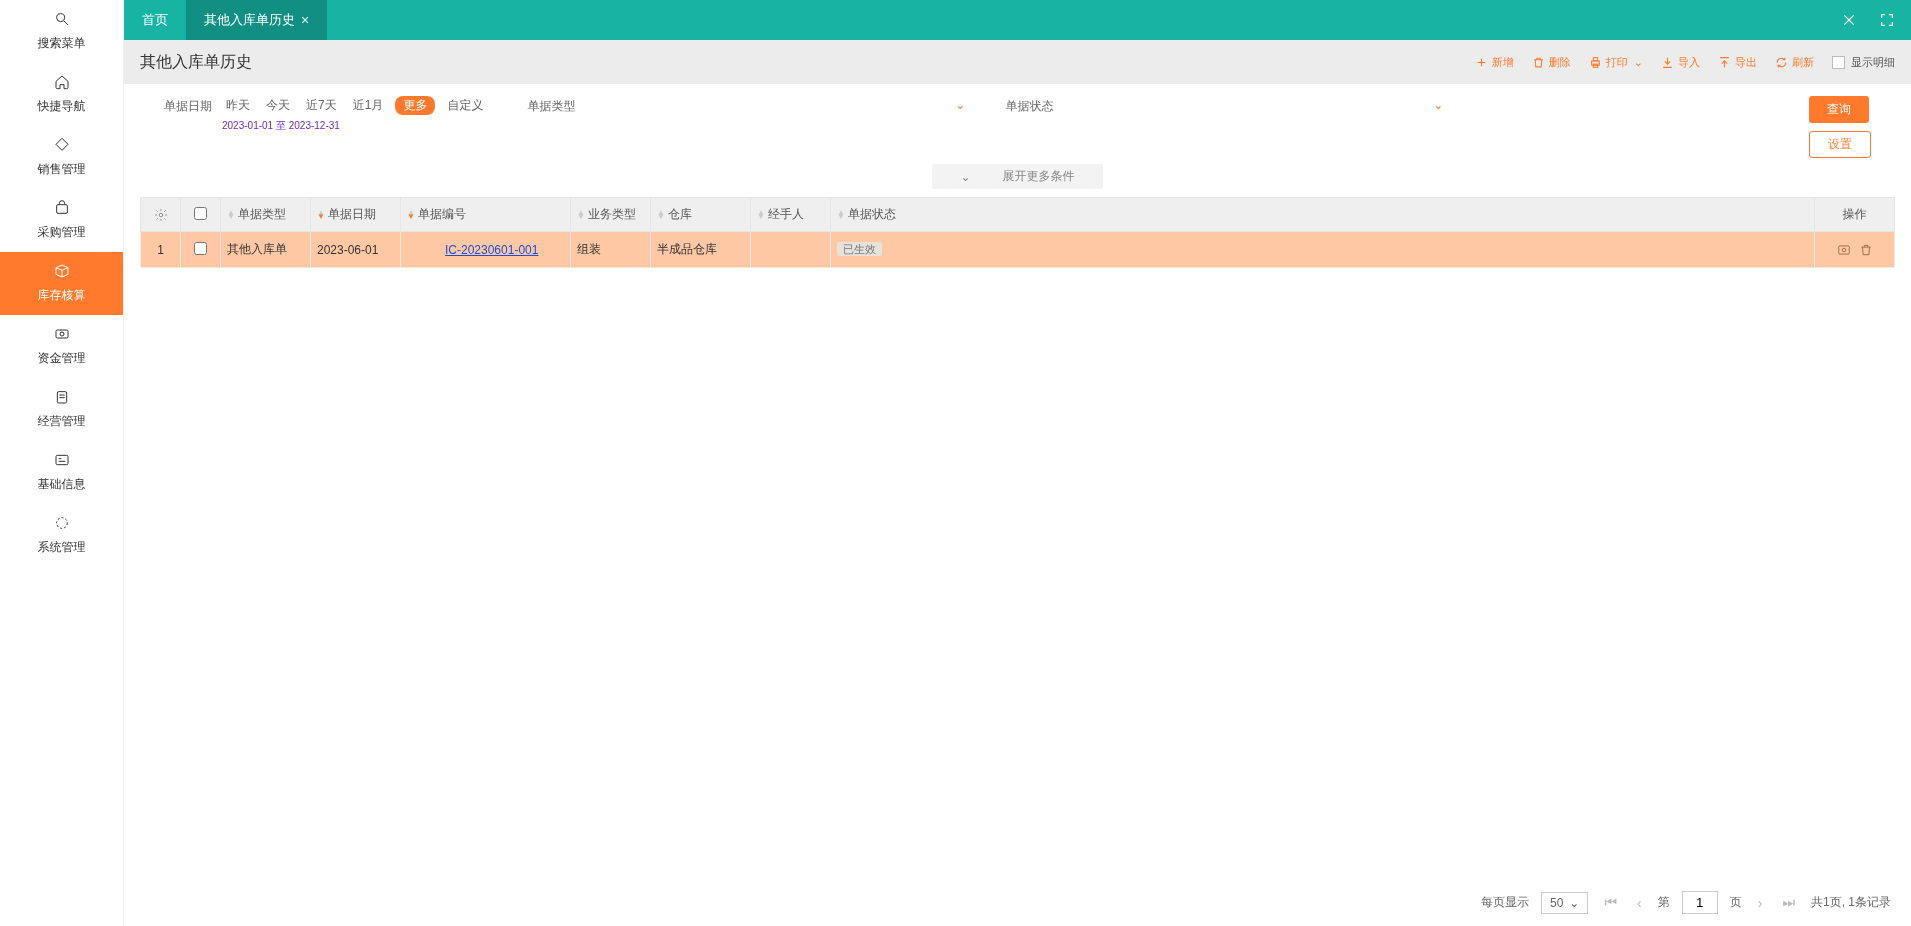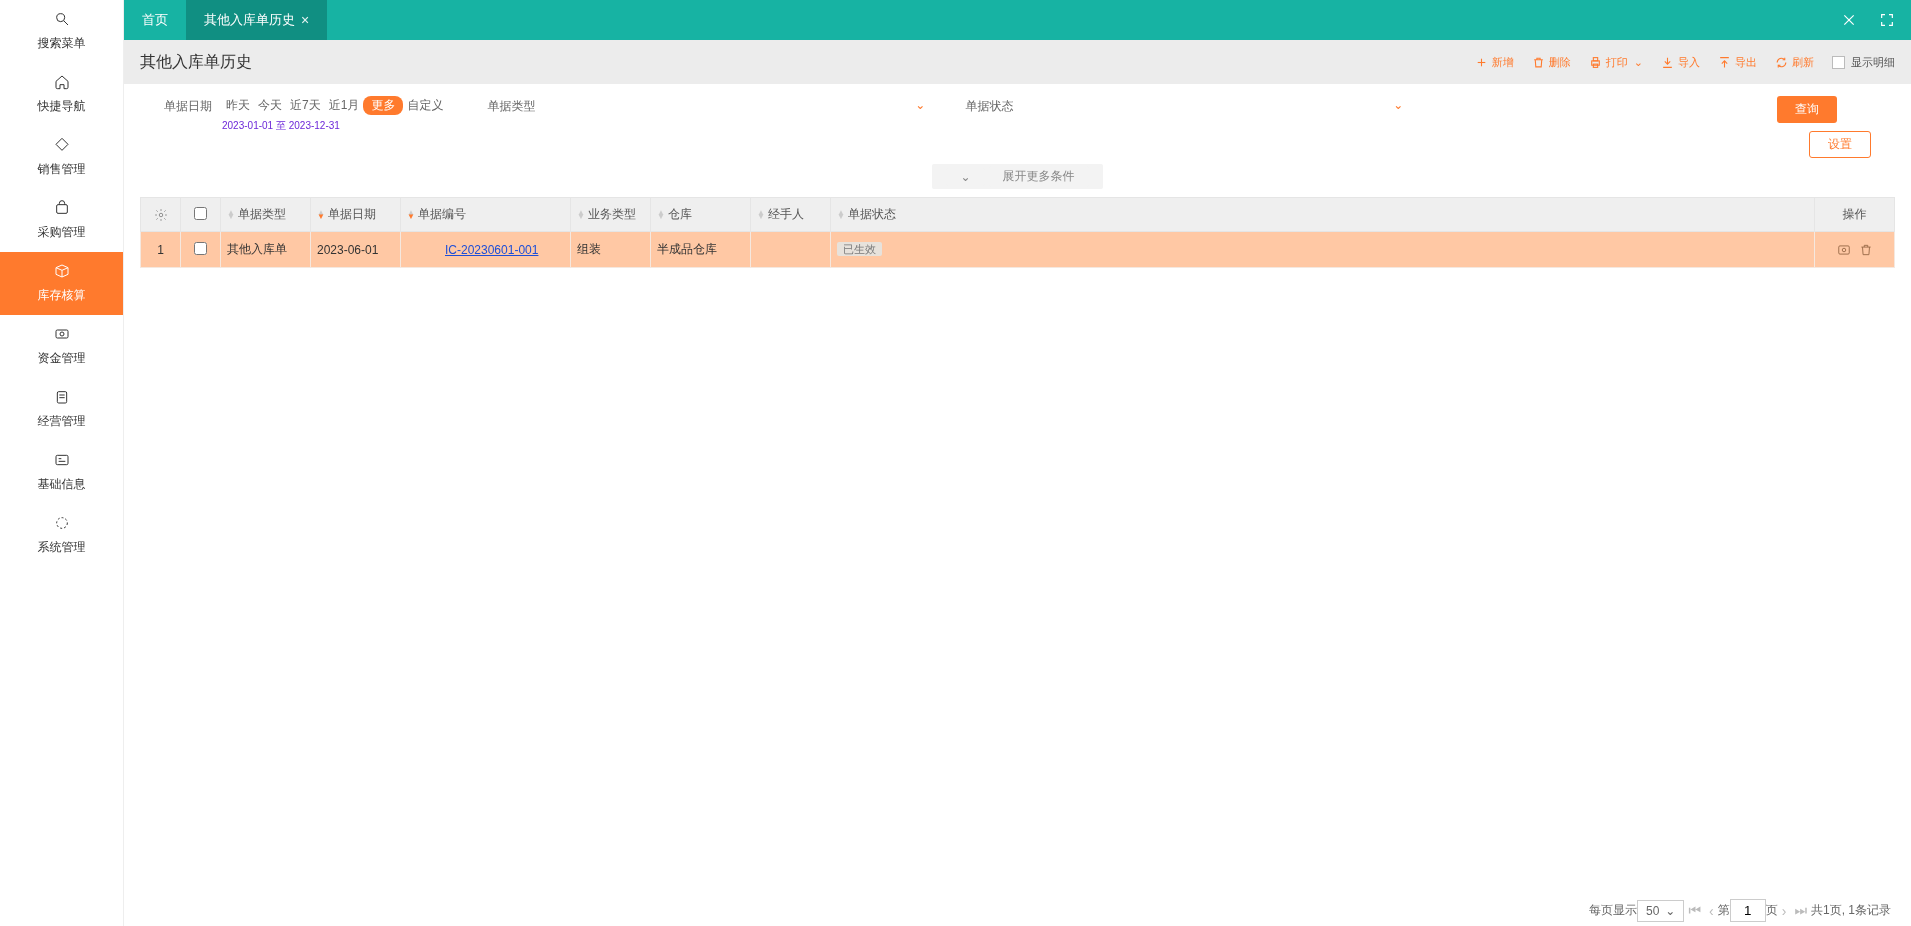--- a/index.html
+++ b/index.html
@@ -36,31 +36,31 @@
 .detail-toggle { color: #555; display: flex; align-items: center; gap: 6px; }
 .detail-toggle .cbox { width: 13px; height: 13px; border: 1px solid #bbb; background: #fff; display: inline-block; }
 
 
 .filter-wrap { background: #fff; margin: 0 0; padding: 12px 40px 0 40px; }
 .filter-row { display: flex; align-items: flex-start; gap: 40px; }
 .fcell { display: flex; align-items: flex-start; gap: 10px; }
 .flabel { color: #666; padding-top: 2px; white-space: nowrap; }
 
 .date-quick { display: flex; flex-direction: column; gap: 4px; }
-.date-quick-row { display: flex; align-items: center; }
+.date-quick-row { display: flex; gap: 8px; align-items: center; }
 .date-btn { color: #666; cursor: pointer; padding: 1px 4px; font-size: 12px; }
 .date-btn.more { background: #ff7a2d; color: #fff; border-radius: 8px; padding: 1px 8px; }
 .date-range { color: #6d28d9; font-size: 10px; }
 
 .sel { border: none; border-bottom: none; padding: 2px 0; width: 380px; display: flex; align-items: center; justify-content: space-between; color: #999; cursor: pointer; }
 .sel .chev { color: #ff7a2d; }
 
 .filter-right { margin-left: auto; display: flex; flex-direction: column; gap: 8px; align-items: flex-start; }
 .btn-primary { background: #ff7a2d; color: #fff; border: none; padding: 5px 18px; border-radius: 3px; cursor: pointer; font-size: 12px; }
-.btn-outline { background: #fff; color: #ff7a2d; border: 1px solid #ff7a2d; padding: 4px 18px; border-radius: 3px; cursor: pointer; font-size: 12px; margin-left: 32px; }
+.btn-outline { background: #fff; color: #ff7a2d; border: 1px solid #ff7a2d; padding: 4px 18px; border-radius: 3px; cursor: pointer; font-size: 12px; }
 
 .expand-bar { text-align: center; padding: 6px 0 8px 0; color: #888; font-size: 12px; }
 .expand-bar span { cursor: pointer; background: #f3f3f3; padding: 2px 14px; border-radius: 2px; display: inline-flex; align-items: center; gap: 4px; }
 
 
 .table-wrap { background: #fff; margin: 0; padding: 0 16px 0 16px; flex: 1; display: flex; flex-direction: column; min-height: 0; }
 table { width: 100%; border-collapse: collapse; table-layout: fixed; }
 thead th { background: #efefef; font-weight: normal; color: #555; font-size: 12px; padding: 8px 6px; border: 1px solid #e5e5e5; text-align: left; position: relative; }
 thead th .sorter { color: #ccc; display: inline-flex; flex-direction: column; line-height: 4px; font-size: 8px; margin-right: 3px; vertical-align: middle; }
 thead th .sorter.active-desc .down { color: #ff7a2d; }
@@ -72,21 +72,21 @@
 .cbox-cell input { width: 13px; height: 13px; }
 .row-actions { display: flex; gap: 8px; justify-content: center; }
 .row-actions svg { width: 14px; height: 14px; stroke: #9a6a48; fill: none; stroke-width: 1.6; cursor: pointer; }
 .gear { display: flex; align-items: center; justify-content: center; }
 .gear svg { width: 14px; height: 14px; stroke: #888; fill: none; stroke-width: 1.6; }
 
 
 .sum-row { background: #fff4e8; border: 1px solid #f0dcc5; padding: 8px 12px; margin: 12px 16px 0 16px; color: #a06a3a; font-size: 12px; }
 
 
-.pager { display: flex; align-items: center; justify-content: flex-end; padding: 10px 20px 4px 0; color: #666; font-size: 12px; background: #fff; }
+.pager { display: flex; align-items: center; justify-content: flex-end; gap: 12px; padding: 10px 20px 12px 0; color: #666; font-size: 12px; background: #fff; }
 .pgsel { border: 1px solid #ccc; padding: 3px 8px; display: inline-flex; align-items: center; gap: 6px; cursor: pointer; }
 .pgbtn { color: #bbb; cursor: pointer; padding: 0 4px; font-size: 14px; }
 .pginput { width: 36px; border: 1px solid #ccc; padding: 3px 4px; text-align: center; }
 
 .table-scroll { flex: 1; overflow: auto; }
 </style>
 </head>
 <body>
 
 <div class="app">

